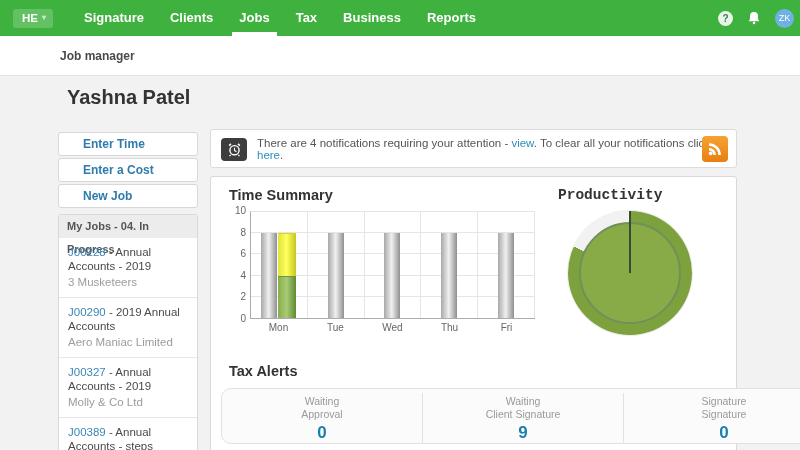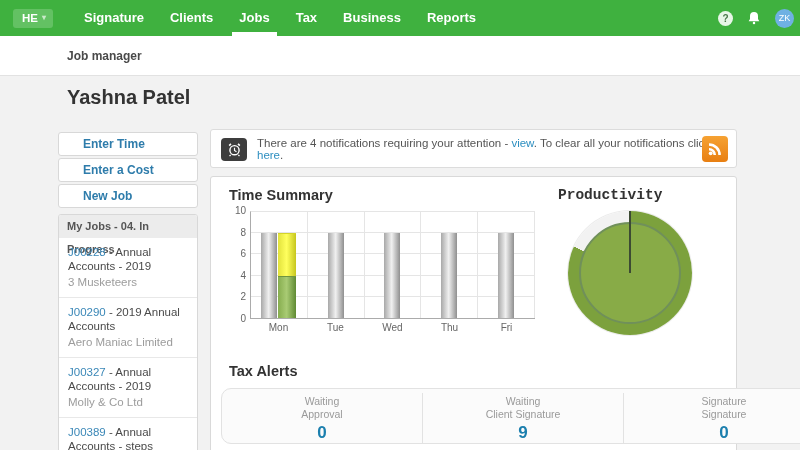--- a/index.html
+++ b/index.html
@@ -14,21 +14,21 @@
   .nav-items { display:flex; height:36px; margin-left:18px; }
   .nav-item { position:relative; height:36px; line-height:36px; padding:0 13px; color:#fff; font-size:13px; font-weight:bold; cursor:pointer; }
   .nav-item.active::after { content:""; position:absolute; left:6px; right:6px; bottom:0; height:4px; background:#fff; }
   .nav-right { position:absolute; right:0; top:0; height:36px; display:flex; align-items:center; gap:13px; padding-right:6px; }
   .help-icon { width:15px; height:15px; border-radius:50%; background:rgba(255,255,255,.88); color:#4a7a4a; font-size:10px; font-weight:bold; display:flex; align-items:center; justify-content:center; cursor:pointer; }
   .bell-icon { width:16px; height:16px; cursor:pointer; }
   .avatar { width:19px; height:19px; border-radius:50%; background:#6fb1e3; color:#fff; font-size:9px; font-weight:normal; display:flex; align-items:center; justify-content:center; cursor:pointer; }
 
   
   .crumb-bar { position:absolute; left:0; top:36px; width:800px; height:40px; background:#fff; border-bottom:1px solid #e2e2e2; }
-  .crumb { position:absolute; left:67px; top:13px; font-size:12px; font-weight:bold; color:#4a4a4a; }
+  .crumb { position:absolute; left:60px; top:13px; font-size:12px; font-weight:bold; color:#4a4a4a; }
 
   .page-title { position:absolute; left:67px; top:86px; font-size:20px; font-weight:bold; color:#333; }
 
   
   .sidebar { position:absolute; left:58px; top:132px; width:140px; }
   .side-btn { background:#fff; border:1px solid #d8d8d8; border-radius:3px; height:24px; line-height:22px; padding-left:24px; font-size:12px; font-weight:bold; color:#2e7cab; margin-bottom:2px; cursor:pointer; }
   .side-section { margin-top:6px; border:1px solid #d8d8d8; border-radius:3px; background:#fff; overflow:hidden; }
   .side-header { background:#ececec; height:23px; line-height:23px; padding-left:8px; font-size:11px; font-weight:bold; color:#555; cursor:pointer; }
   .job-item { padding:7px 9px 8px 9px; border-top:1px solid #e8e8e8; font-size:11.5px; line-height:14px; cursor:pointer; }
   .job-item a { color:#3a87b7; text-decoration:none; }

